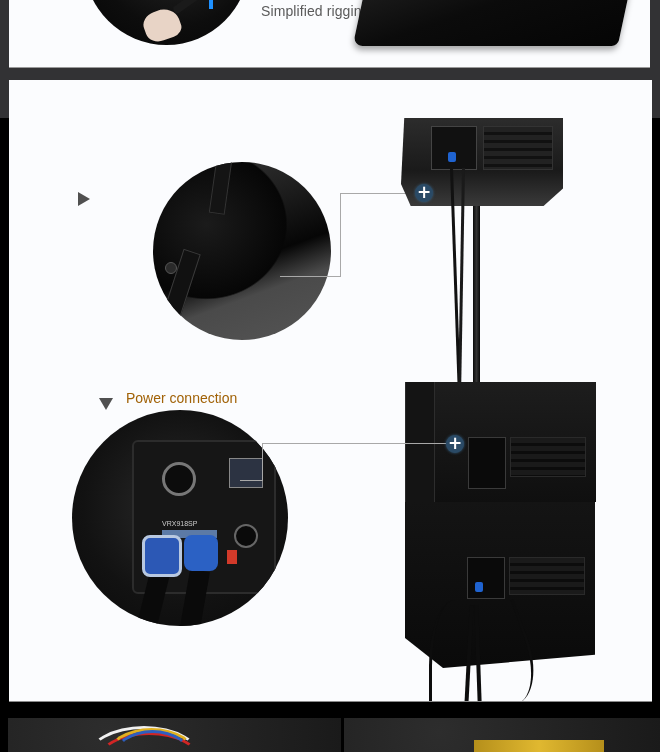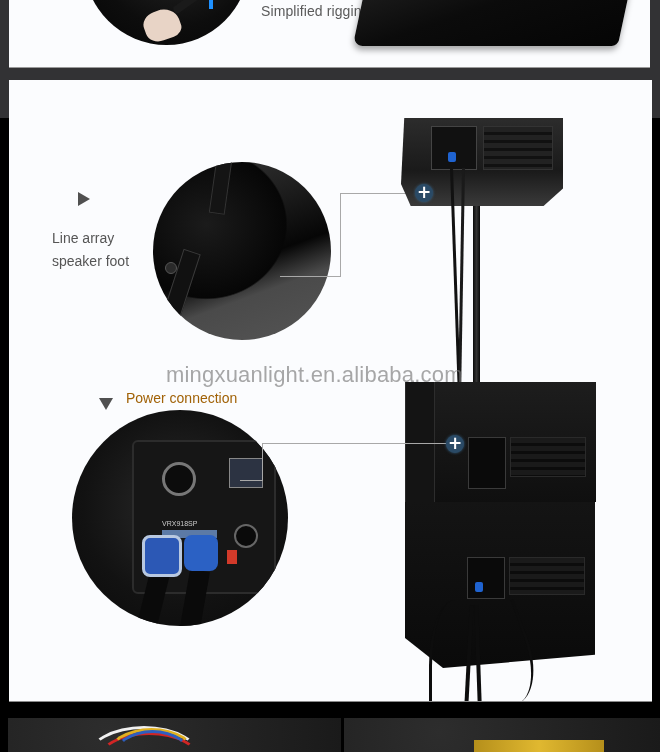--- a/index.html
+++ b/index.html
@@ -89,24 +89,20 @@
     <div class="abs rig-hand"></div>
     <div class="abs rig-blue"></div>
   </div>
   <div class="abs rig-label">Simplified rigging</div>
   <div class="abs rig-box"></div>
 </div>
 
 <div class="abs main-panel">
 
   <div class="abs arrow-right"></div>
-  <div class="abs foot-label">
-    <div>Line array</div>
-    <div>speaker foot</div>
-  </div>
 
   <div class="abs foot-circle">
     <div class="abs foot-plate1"></div>
     <div class="abs foot-plate2"></div>
     <div class="abs foot-bolt"></div>
   </div>
 
   <div class="abs line" style="left:271px; top:196px; width:60px; height:1px;"></div>
   <div class="abs line" style="left:331px; top:113px; width:1px; height:84px;"></div>
   <div class="abs line" style="left:331px; top:113px; width:76px; height:1px;"></div>
@@ -129,21 +125,20 @@
     <div class="abs sub2-panel"></div>
     <div class="abs sub2-vent"></div>
     <div class="abs sub2-blue"></div>
   </div>
 
   <div class="abs" style="left:420px; top:520px; width:40px; height:110px; border-left:3px solid #0d0d0d; border-radius:60% 0 0 0;"></div>
   <div class="abs" style="left:458px; top:525px; width:4px; height:100px; background:#0d0d0d; transform:rotate(3deg);"></div>
   <div class="abs" style="left:467px; top:525px; width:4px; height:100px; background:#0d0d0d; transform:rotate(-2deg);"></div>
   <div class="abs" style="left:470px; top:525px; width:50px; height:100px; border-right:3px solid #0d0d0d; border-radius:0 0 60% 0; transform:rotate(-20deg);"></div>
 
-  <div class="abs watermark">mingxuanlight.en.alibaba.com</div>
 
   <div class="abs arrow-down"></div>
   <div class="abs power-label">Power connection</div>
 
   <div class="abs power-circle">
     <div class="abs pc-panel">
       <div class="abs pc-xlr"></div>
       <div class="abs pc-screen"></div>
       <div class="abs pc-model">VRX918SP</div>
       <div class="abs pc-strip"></div>

